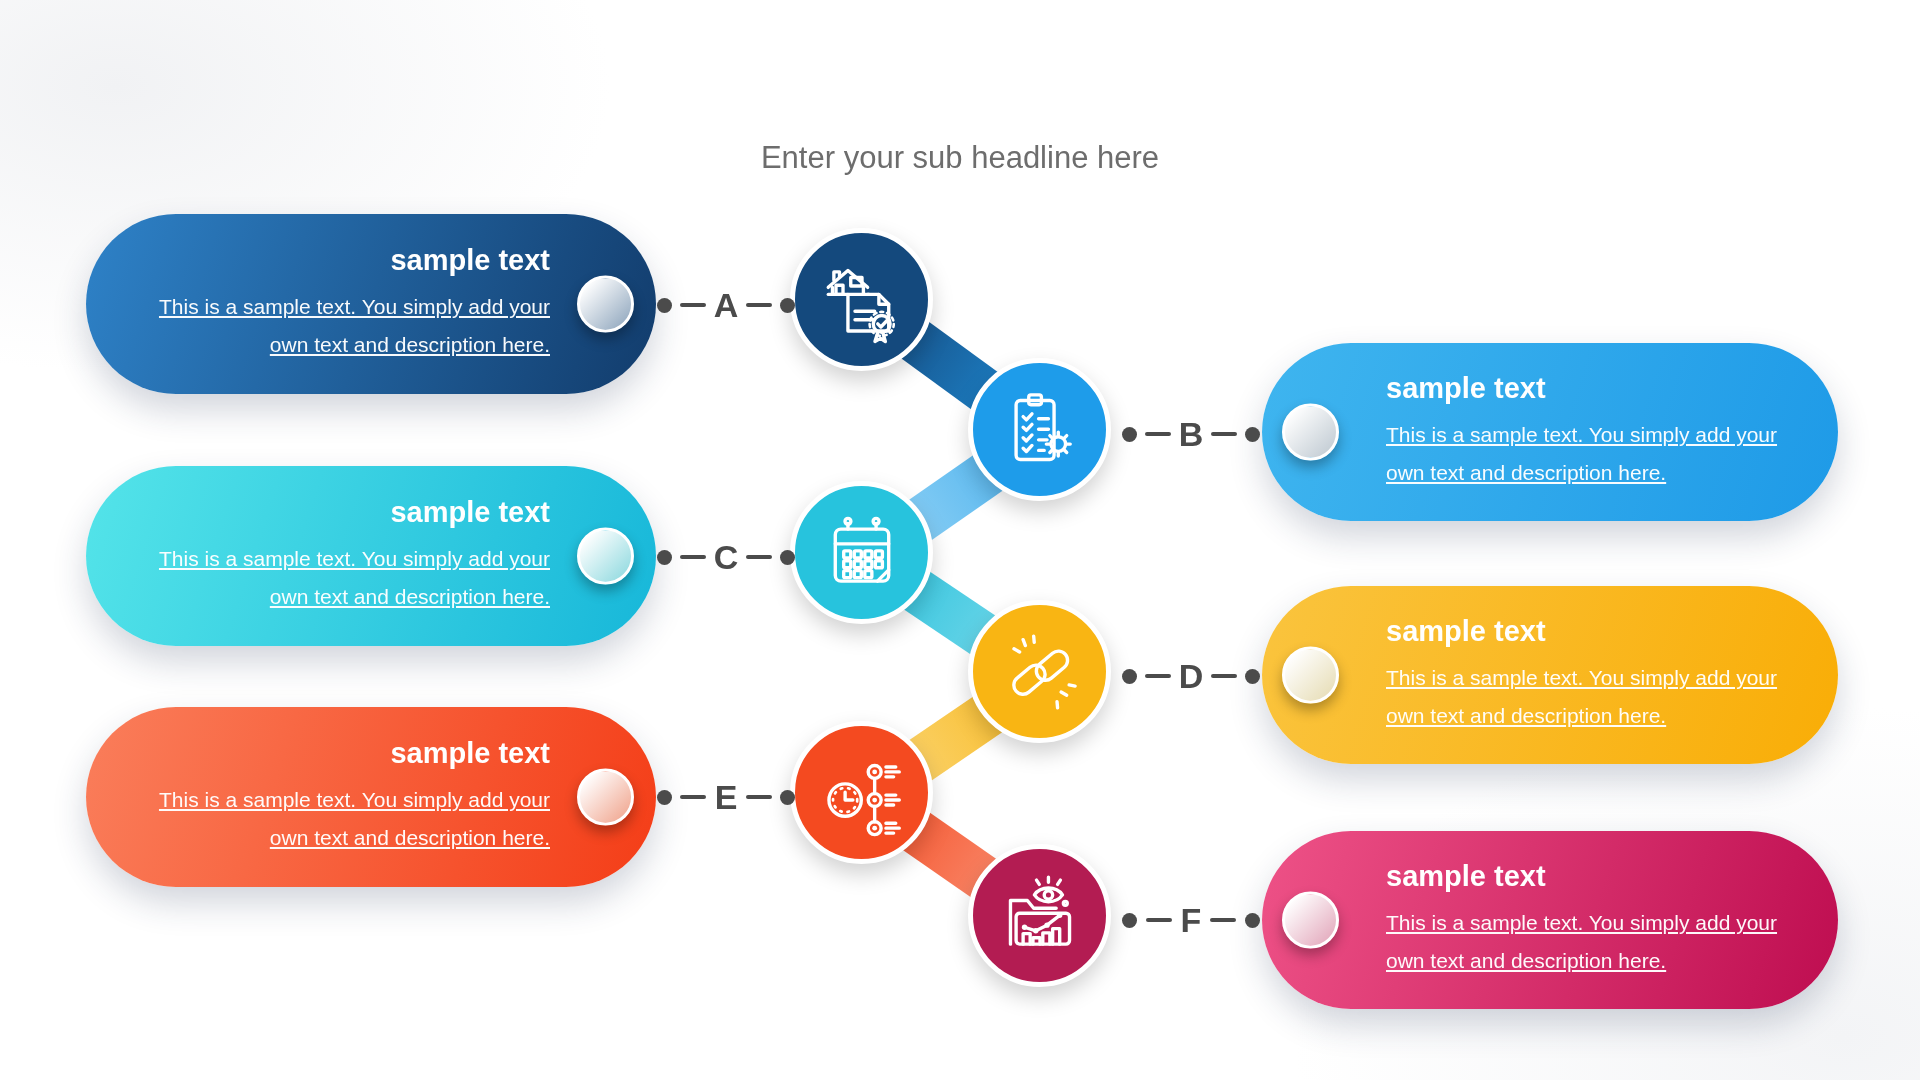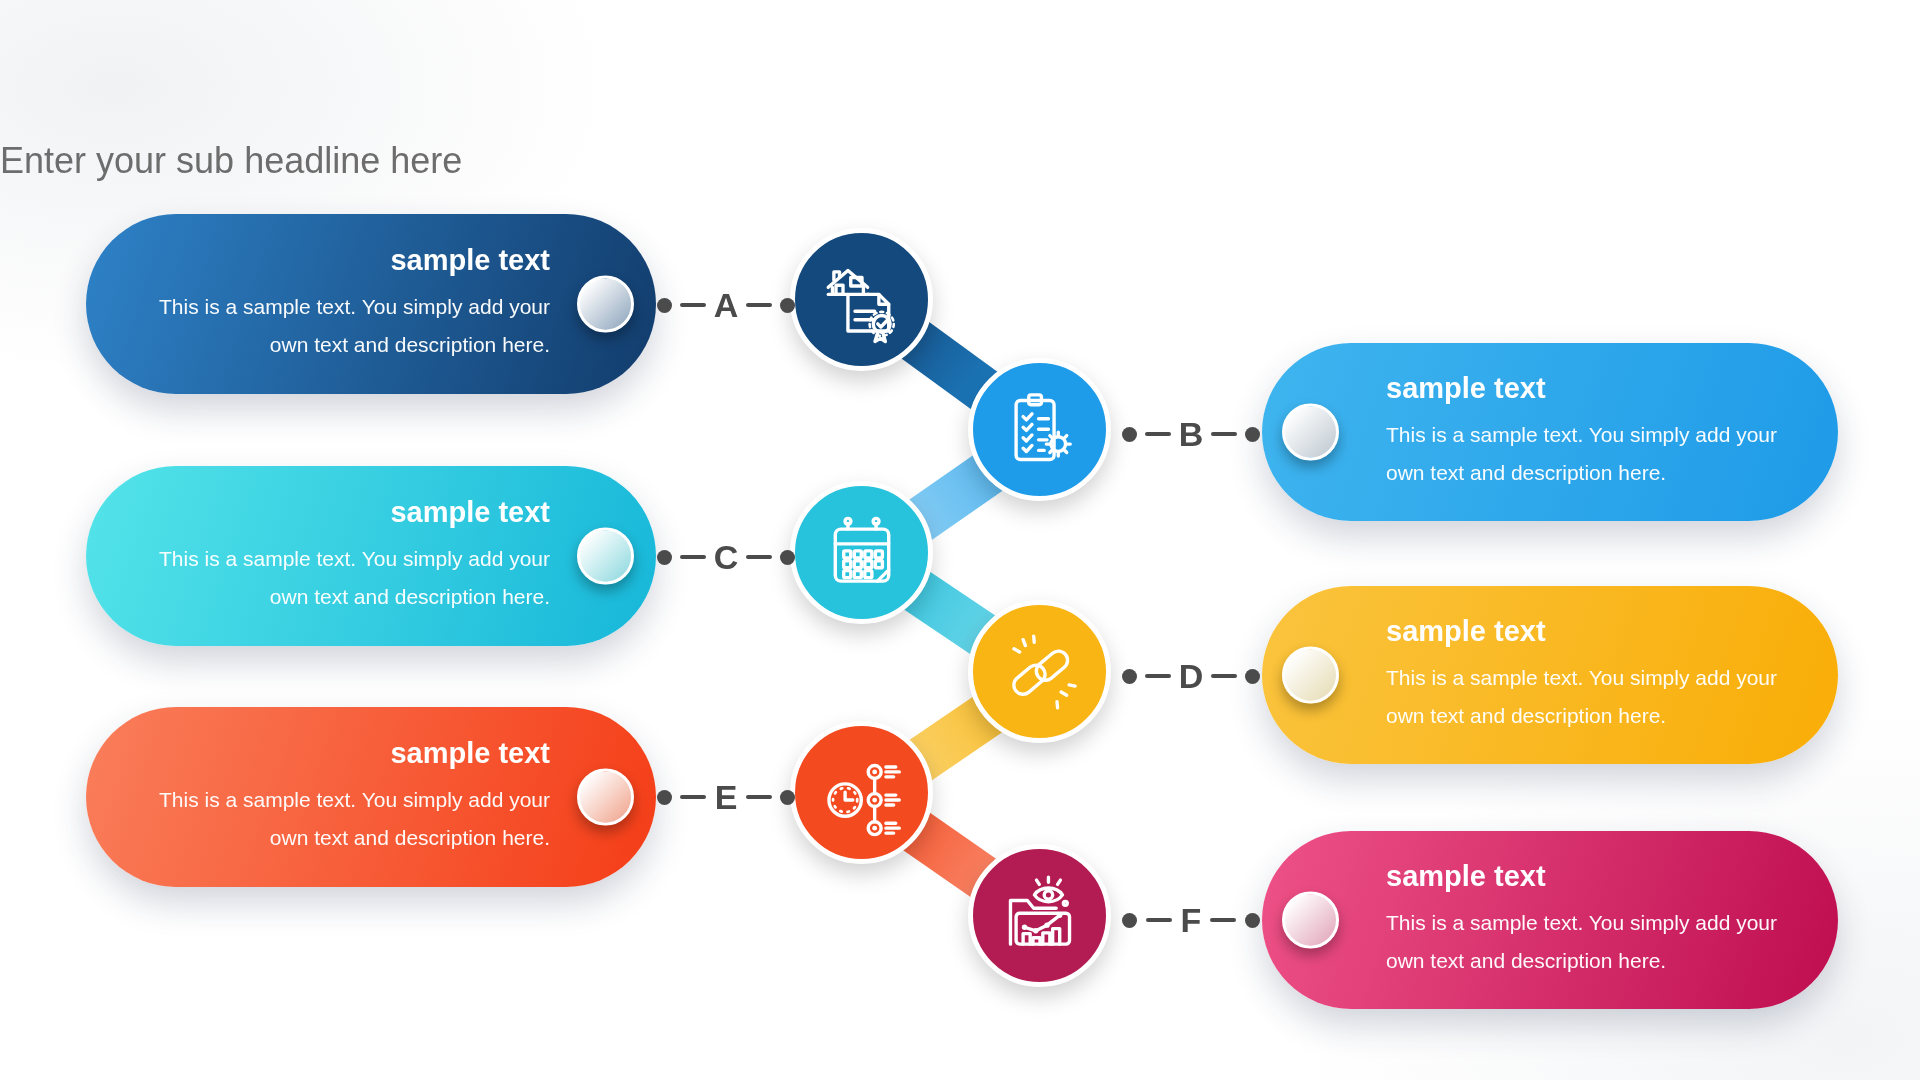--- a/index.html
+++ b/index.html
@@ -14,21 +14,21 @@
   .canvas { position:relative; width:1920px; height:1080px; }
 
   
   .page-title {
     position:absolute; top:40px; left:0; width:100%;
     text-align:center; font-size:56px; font-weight:400;
     letter-spacing:0.5px;
   }
   .page-subtitle {
     position:absolute; top:140px; left:0; width:100%;
-    font-size:36px; font-weight:400;
+    text-align:center; font-size:31px; font-weight:400;
   }
 
   
   .band {
     position:absolute; height:46px; z-index:1;
     transform-origin:0 50%;
     background:linear-gradient(90deg, var(--b1), var(--b2));
   }
   #band-ab { left:867px;  top:282px; width:220px; transform:rotate(36.1deg); }
   #band-bc { left:1044px; top:411px; width:216px; transform:rotate(145.2deg); }
@@ -48,21 +48,21 @@
   .card.left  { left:86px;  width:570px; height:180px; align-items:flex-end;  text-align:right; padding:0 106px 0 50px; }
   .card.right { left:1262px; width:576px; height:178px; align-items:flex-start; text-align:left;  padding:0 60px 0 124px; }
   #card-a { top:214px; }
   #card-c { top:466px; }
   #card-e { top:707px; }
   #card-b { top:343px; }
   #card-d { top:586px; }
   #card-f { top:831px; }
 
   .card-title { font-size:29px; font-weight:700; }
-  .card-desc  { font-size:21px; line-height:1.82; white-space:pre-line; color:rgba(255,255,255,0.97); }
+  .card-desc  { font-size:21px; line-height:1.82; white-space:pre-line; color:rgba(255,255,255,0.97);text-decoration:underline; }
 
   .sphere {
     position:absolute; top:50%; transform:translateY(-50%);
     width:57px; height:57px; border-radius:50%;
     border:3px solid #ffffff;
     background:linear-gradient(135deg, #ffffff 12%, var(--tint) 96%);
     box-shadow:0 7px 13px rgba(0,0,0,0.30);
   }
   .card.left  .sphere { right:22px; }
   .card.right .sphere { left:20px;  }

